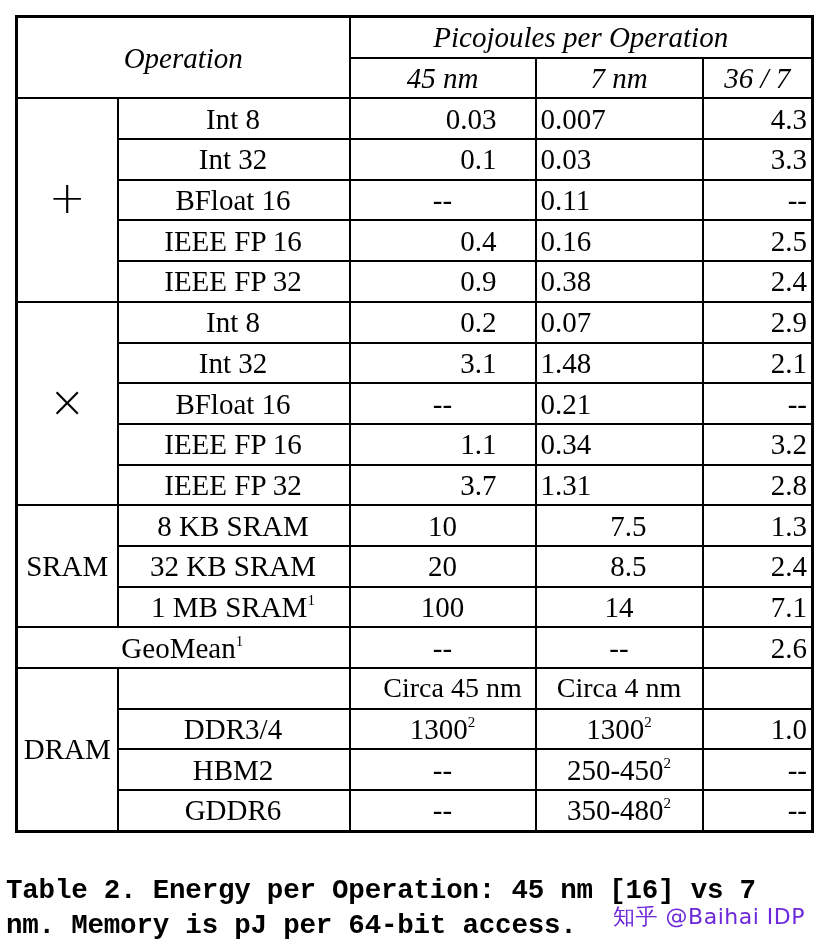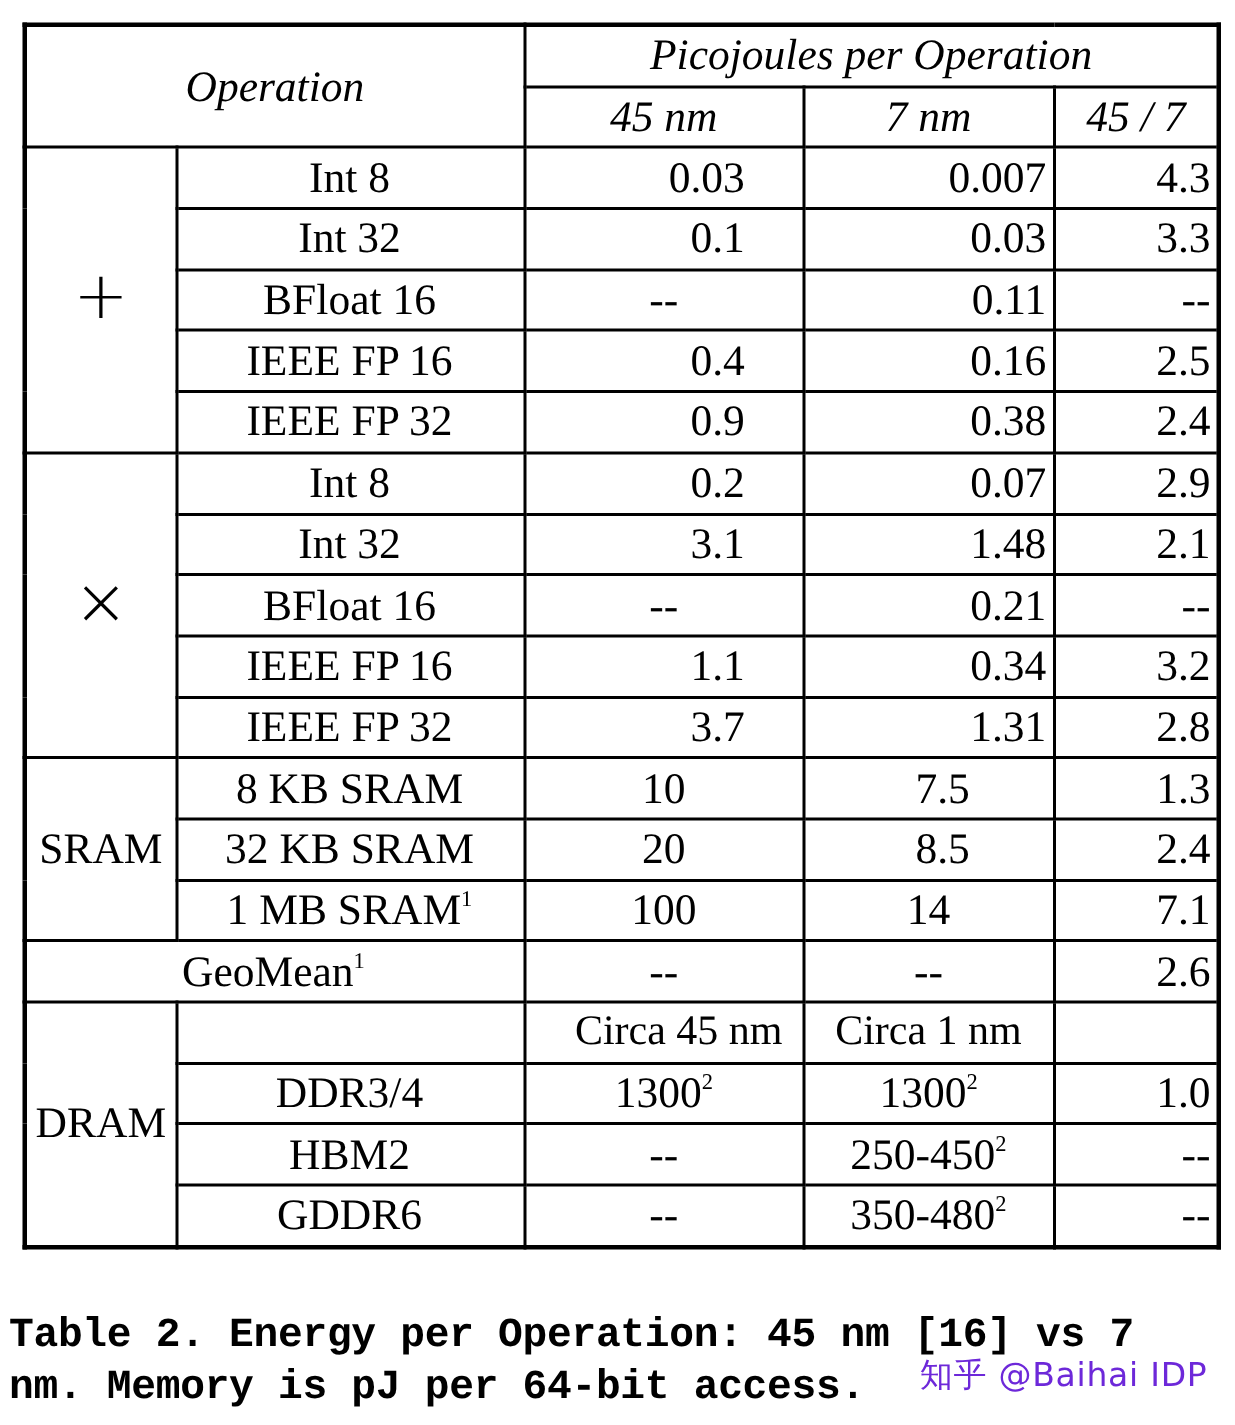--- a/index.html
+++ b/index.html
@@ -17,21 +17,21 @@
     height: 38.7px; line-height: 38px;
     white-space: nowrap; overflow: hidden;
   }
   table.energy th { font-style: italic; text-align: center; }
   th.op-head { height: 79px; }
   .group-label { text-align: center; vertical-align: middle; }
   .glyph { font-size: 44px; line-height: 40px; font-family: "DejaVu Sans", sans-serif; font-weight: 300;}
   .small-label { font-size: 25px; }
   .name { text-align: center; padding-left: 3px !important; }
   .num45 { text-align: right; padding-right: 38px !important; }
-  .num7  { text-align: right; padding-right: 4px !important; }
+  .num7  { padding-right: 4px !important; }
   .ratio { text-align: right; }
   .center { text-align: center; }
   .center-r7 { text-align: right; padding-right: 55px !important; }
   sup { font-size: 15px; line-height: 0; vertical-align: 12px; }
   .thick-top td { border-top: 3px solid #000; }
   .caption {
     position: absolute; left: 6px; top: 873px; width: 812px;
     font-family: Liberation Mono, monospace; font-weight: bold;
     font-size: 27.5px; line-height: 35px; letter-spacing: -0.2px;
   }
@@ -53,21 +53,21 @@
     <col style="width:110px">
   </colgroup>
   <thead>
     <tr>
       <th class="op-head" rowspan="2" colspan="2">Operation</th>
       <th colspan="3">Picojoules per Operation</th>
     </tr>
     <tr>
       <th>45 nm</th>
       <th>7 nm</th>
-      <th>45 / 7</th>
+      <th>36 / 7</th>
     </tr>
   </thead>
   <tbody>
 
     <tr class="thick-top">
       <td rowspan="5" class="group-label"><span class="glyph">+</span></td>
       <td class="name">Int 8</td>
       <td class="num45">0.03</td>
       <td class="num7">0.007</td>
       <td class="ratio">4.3</td>
@@ -153,21 +153,21 @@
       <td colspan="2" class="name" style="padding-left:2px !important;margin-left:12px;"><span>GeoMean</span><sup>1</sup></td>
       <td class="center">--</td>
       <td class="center">--</td>
       <td class="ratio">2.6</td>
     </tr>
 
     <tr class="thick-top">
       <td rowspan="4" class="group-label small-label" style="padding:0;">DRAM</td>
       <td class="name"></td>
       <td class="center" style="font-size:28px;padding-left:24px;">Circa 45 nm</td>
-      <td class="center" style="font-size:28px;">Circa 1 nm</td>
+      <td class="center" style="font-size:28px;">Circa 4 nm</td>
       <td></td>
     </tr>
     <tr>
       <td class="name">DDR3/4</td>
       <td class="center"><span>1300</span><sup>2</sup></td>
       <td class="center"><span>1300</span><sup>2</sup></td>
       <td class="ratio">1.0</td>
     </tr>
     <tr>
       <td class="name">HBM2</td>

